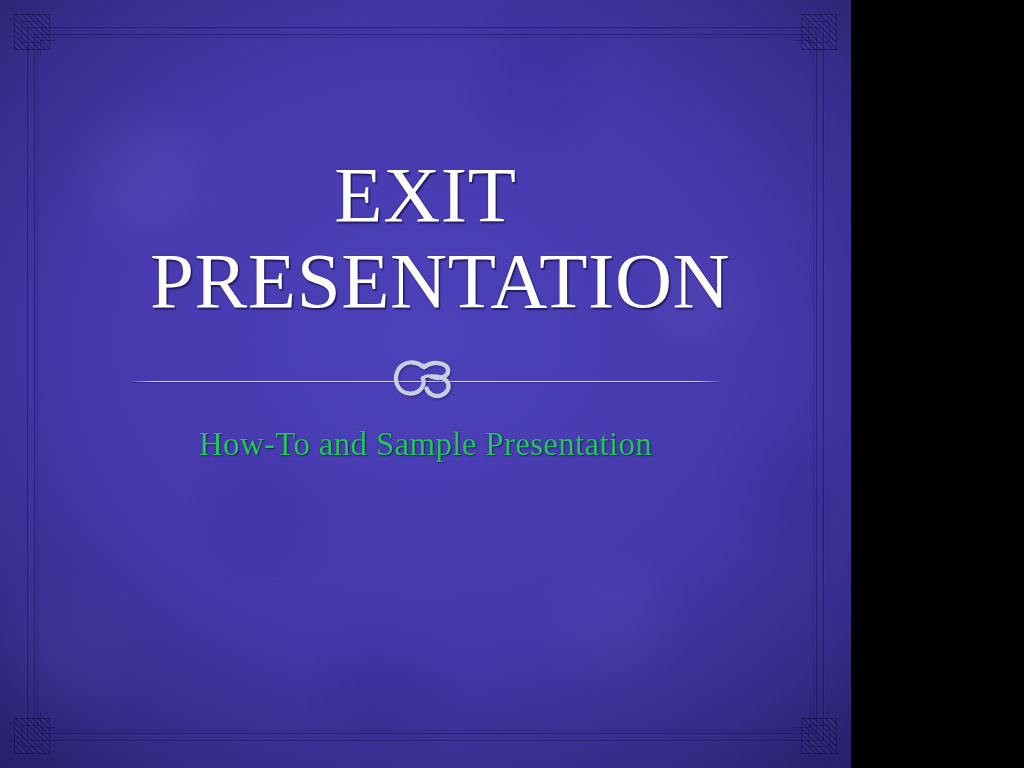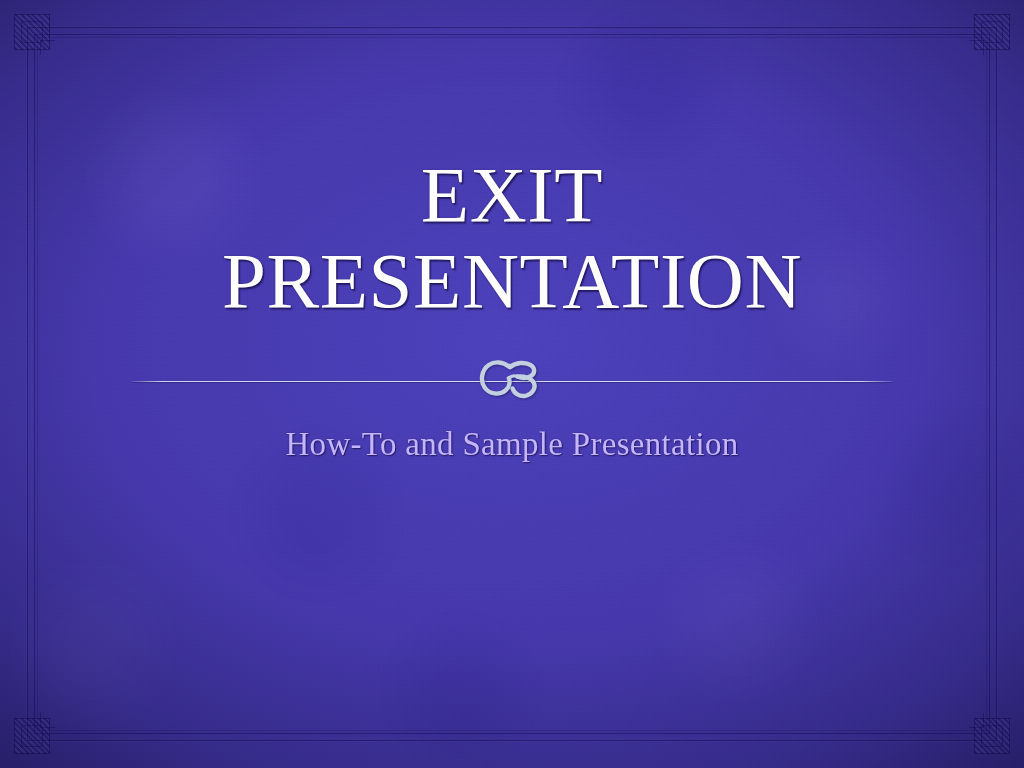--- a/index.html
+++ b/index.html
@@ -4,21 +4,21 @@
 <title>Slide</title>
 <style>
   html, body {
     margin: 0;
     padding: 0;
     background: #000;
   }
 
   .slide {
     position: relative;
-    width: 1024px;
+    width: 851px;
     height: 768px;
     overflow: hidden;
     background-color: #463cb0;
     font-family: "Liberation Serif", "DejaVu Serif", serif;
     -webkit-font-smoothing: antialiased;
   }
 
   
   .bg-base {
     position: absolute;
@@ -212,21 +212,21 @@
     display: block;
     filter: drop-shadow(1px 1px 1px rgba(10,4,50,0.45));
   }
 
   .subtitle {
     position: absolute;
     left: 120px;
     right: 120px;
     top: 424px;
     margin: 0;
-    color: #c4b5fd;
+    color: #22c55e;
     font-family: "Liberation Serif", "DejaVu Serif", serif;
     font-weight: normal;
     font-size: 33px;
     line-height: 1.22;
     letter-spacing: 0.3px;
     text-align: center;
     text-shadow:
       1px 1px 1.2px rgba(10,4,50,0.55),
       0 0 2px rgba(10,4,50,0.25);
   }

